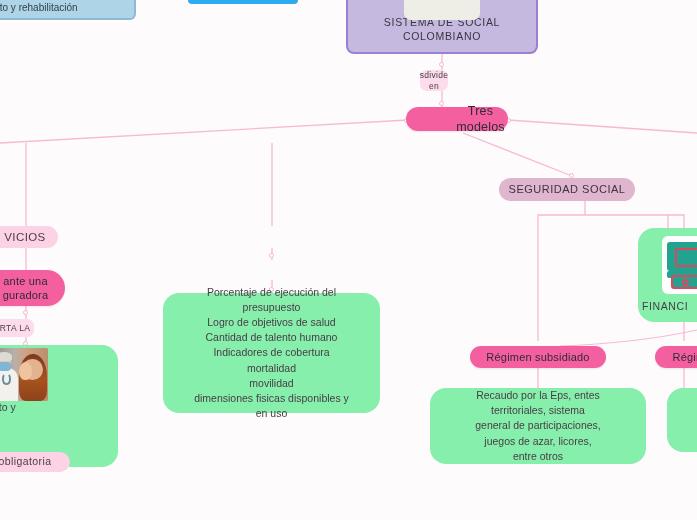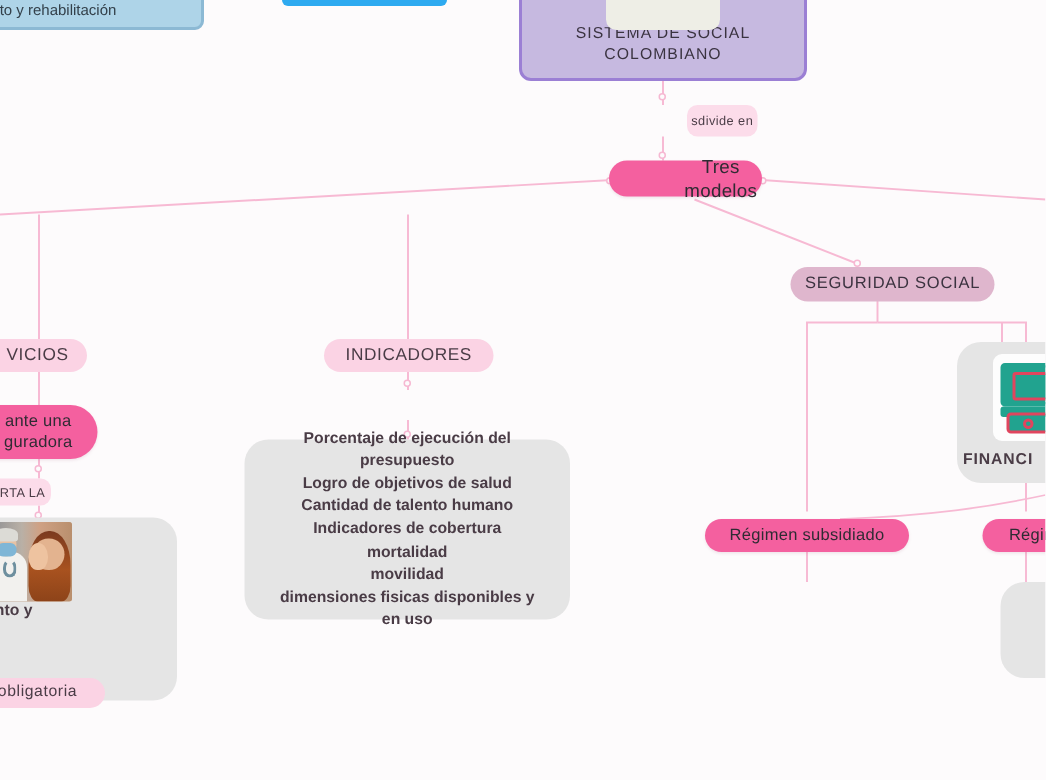--- a/index.html
+++ b/index.html
@@ -65,27 +65,26 @@
   
   .pill-mauve {
     background: #dfb6cd;
     border-radius: 999px;
     color: #3c3340;
     font-size: 11px;
     letter-spacing: .5px;
   }
   
   .card-soft {
-    background: #e5e5e5;
+    background: #86efac;
     border-radius: 16px;
     color: #4a3c46;
     font-size: 10.5px;
     padding: 10px 12px;
     line-height: 1.45;
-    font-weight: bold;
   }
   
   .panel-lilac {
     background: #c6b9e0;
     border: 2px solid #9b7fd4;
     border-radius: 8px;
     color: #3a3340;
     font-size: 10.5px;
     letter-spacing: .7px;
     align-items: flex-end;
@@ -227,29 +226,29 @@
 iento y rehabilitación</span>
   </div>
 
   <div class="bar-blue" style="position:absolute; left:188px; top:-6px; width:110px; height:10px;"></div>
 
   <div class="node panel-lilac" style="left:346px; top:-66px; width:192px; height:120px;">
     <span>SISTEMA DE SOCIAL COLOMBIANO</span>
   </div>
   <div class="img-ph" style="left:404px; top:-52px; width:76px; height:72px;"></div>
 
-  <div class="node pill-label" style="left:420px; top:70px; width:47px; height:21px;margin-left:38px;">
+  <div class="node pill-label" style="left:420px; top:70px; width:28px; height:21px;">
     <span>sdivide en</span>
   </div>
 
   <div class="node pill-strong" style="left:406px; top:107px; width:102px; height:24px;padding-left:47px;">
     <span>Tres modelos</span>
   </div>
 
-  <div class="node pill-mauve" style="left:527px; top:178px; width:136px; height:23px;">
+  <div class="node pill-mauve" style="left:499px; top:178px; width:136px; height:23px;">
     <span>SEGURIDAD SOCIAL</span>
   </div>
 
   <div class="node pill-soft" style="left:-42px; top:226px; width:100px; height:22px;">
     <span style="padding-left:34px;">VICIOS</span>
   </div>
 
   <div class="node pill-strong" style="left:-50px; top:270px; width:115px; height:36px; font-size:11px;">
     <span style="padding-left:36px;">ante una
 guradora</span>
@@ -275,23 +274,20 @@
     <div class="doc-head"></div>
     <div class="doc-cap"></div>
     <div class="doc-mask"></div>
     <div class="doc-steth"></div>
   </div>
 
   <div class="node pill-soft" style="left:-46px; top:452px; width:116px; height:20px; font-size:10.5px;">
     <span style="padding-left:26px;">obligatoria</span>
   </div>
 
-  <div class="node pill-soft" style="left:216px; top:226px; width:113px; height:22px;">
-    <span>INDICADORES</span>
-  </div>
 
 
   <div class="node card-soft" style="left:163px; top:293px; width:217px; height:120px; font-size:10.5px;">
     <span>Porcentaje de ejecución del
 presupuesto
 Logro de objetivos de salud
 Cantidad de talento humano
 Indicadores de cobertura
 mortalidad
 movilidad
@@ -308,20 +304,27 @@
     <div class="scr-in"></div>
     <div class="slot"></div>
     <div class="bill"></div>
     <div class="coin"></div>
   </div>
 
   <div class="node pill-strong" style="left:470px; top:346px; width:136px; height:22px; font-size:11px;align-items:center;">
     <span>Régimen subsidiado</span>
   </div>
 
+  <div class="node card-soft" style="left:430px; top:388px; width:216px; height:76px; font-size:10.5px;">
+    <span>Recaudo por la Eps, entes
+territoriales, sistema
+general de participaciones,
+juegos de azar, licores,
+entre otros</span>
+  </div>
 
   <div class="node pill-strong" style="left:655px; top:346px; width:124px; height:22px; font-size:11px;">
     <span style="padding-right:56px;">Régim</span>
   </div>
 
   <div class="node card-soft" style="left:667px; top:388px; width:110px; height:64px;"></div>
 
 </div>
 
 </body></html>

